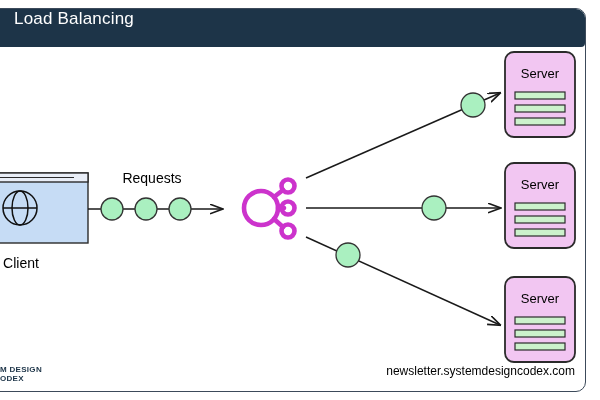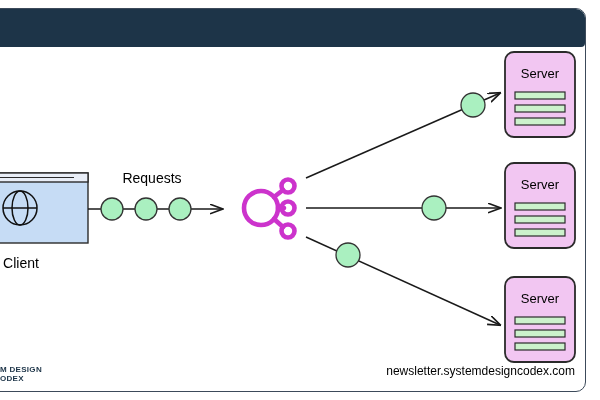--- a/index.html
+++ b/index.html
@@ -69,20 +69,21 @@
   }
 </style>
 </head>
 <body>
 
 <div id="stage">
 
   <div id="card"></div>
 
   <div id="header-bar"></div>
+  <div id="header-title">Load Balancing</div>
 
   <svg id="diagram" viewBox="0 0 600 400">
     <defs>
       <marker id="arrowhead" markerWidth="9" markerHeight="9" refX="8" refY="3.2" orient="auto" markerUnits="strokeWidth">
         <path d="M0,0 L8.5,3.2 L0,6.4" fill="none" stroke="#1a1a1a" stroke-width="1.1"></path>
       </marker>
     </defs>
 
     <g>
       <rect x="-20" y="173" width="108" height="70" fill="#c6dcf5" stroke="#2b2b2b" stroke-width="1.4"></rect>

